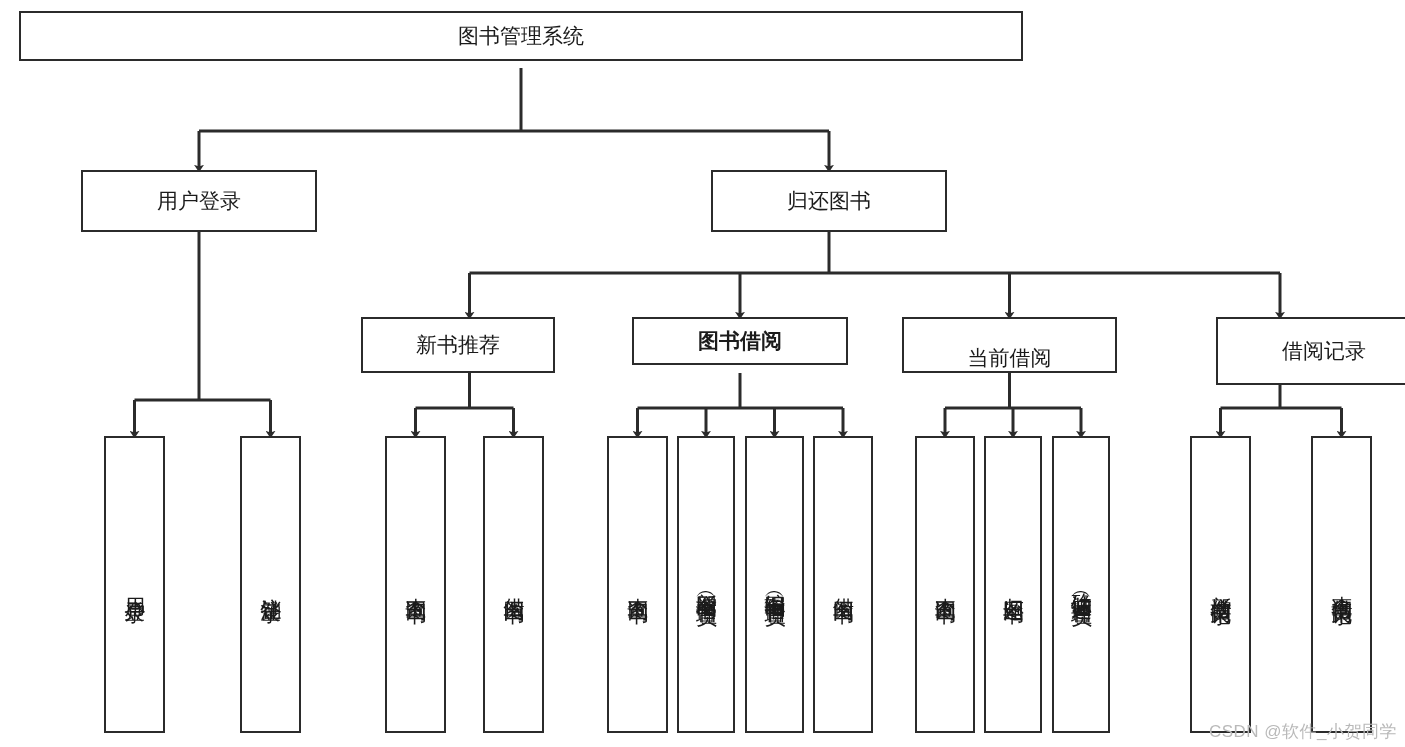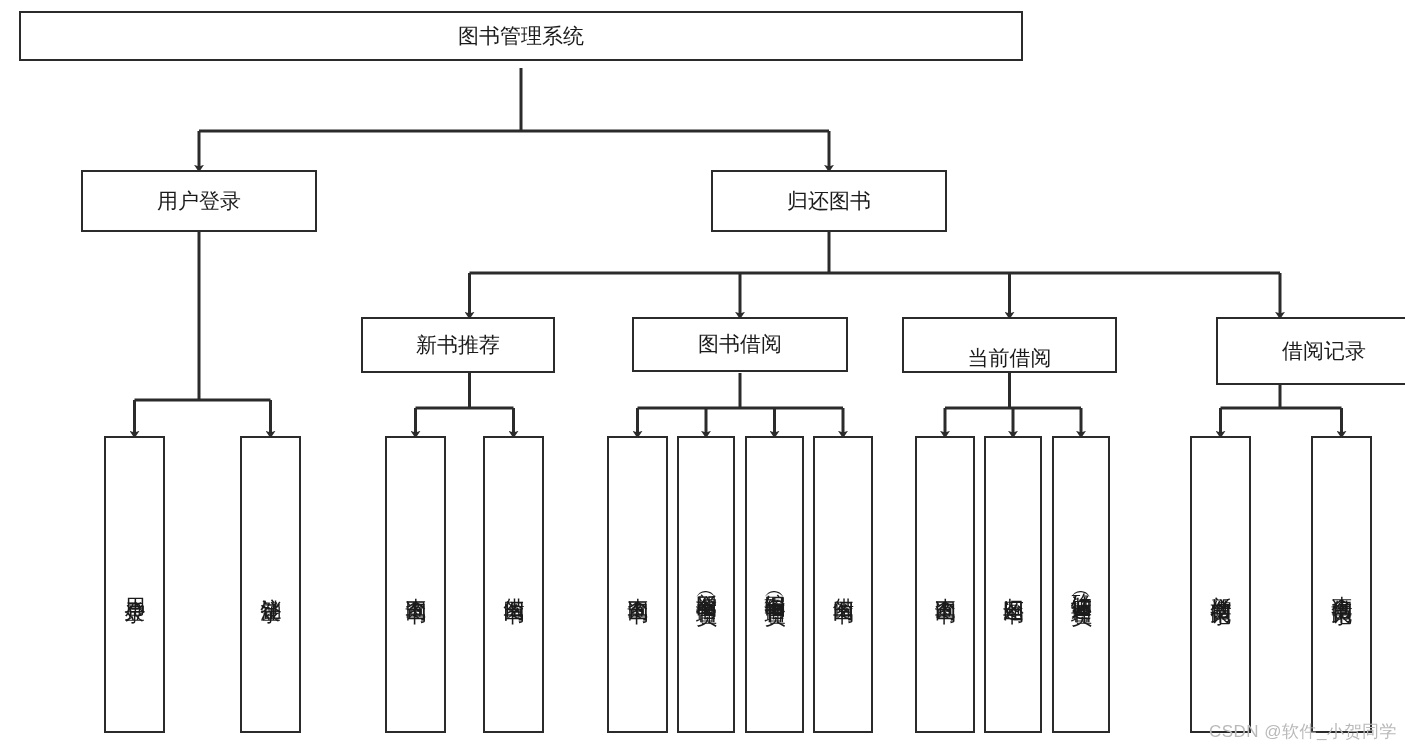--- a/index.html
+++ b/index.html
@@ -122,21 +122,21 @@
       </div>
       <div class="node horiz" style="left: 81px; top: 170px; width: 236px; height: 62px;">
         <span class="label">用户登录</span>
       </div>
       <div class="node horiz" style="left: 711px; top: 170px; width: 236px; height: 62px;">
         <span class="label">归还图书</span>
       </div>
       <div class="node horiz" style="left: 361px; top: 317px; width: 194px; height: 56px;">
         <span class="label">新书推荐</span>
       </div>
-      <div class="node horiz" style="left: 632px; top: 317px; width: 216px; height: 55px;">
+      <div class="node horiz" style="left: 632px; top: 317px; width: 216px; height: 48px; font-weight: bold;">
         <span class="label">图书借阅</span>
       </div>
       <div class="node horiz" style="left: 902px; top: 317px; width: 215px; height: 56px; align-items: flex-end;">
         <span class="label">当前借阅</span>
       </div>
       <div class="node horiz" style="left: 1216px; top: 317px; width: 216px; height: 68px;">
         <span class="label">借阅记录</span>
       </div>
       <div class="node vert" style="left: 104px; top: 436px; width: 61px; height: 297px;">
         <span class="label">用户登录</span>

